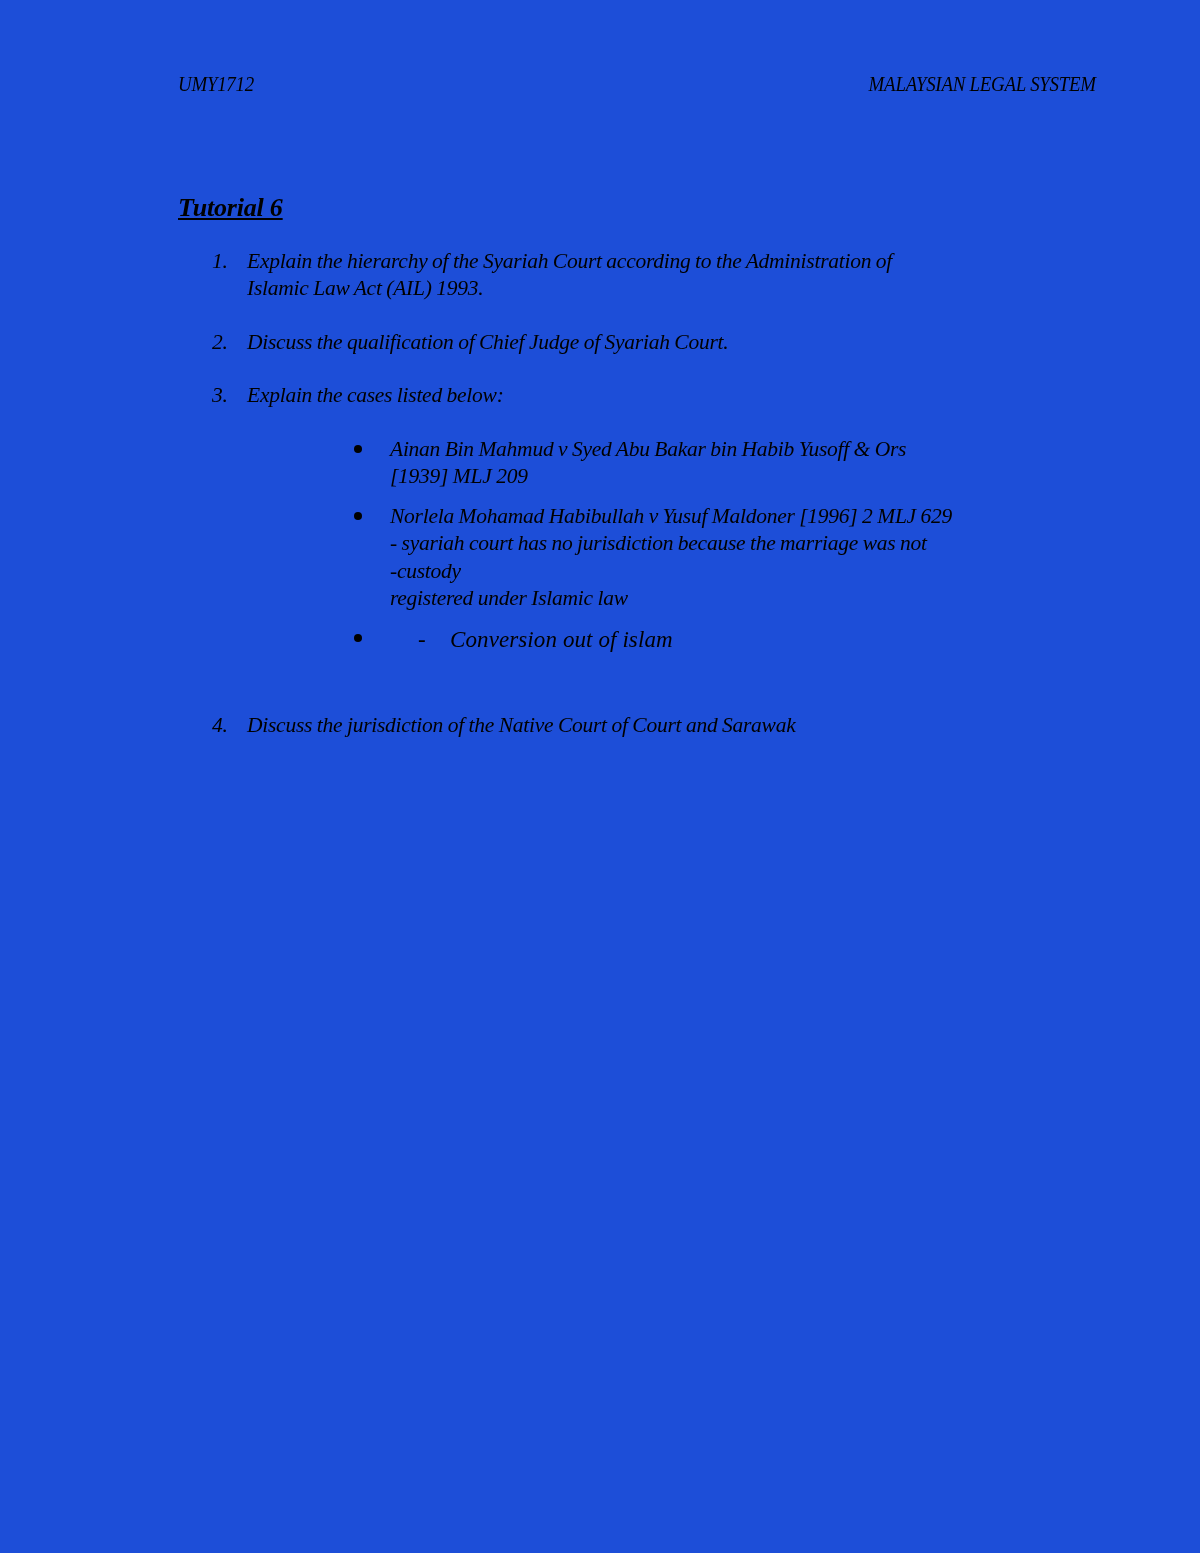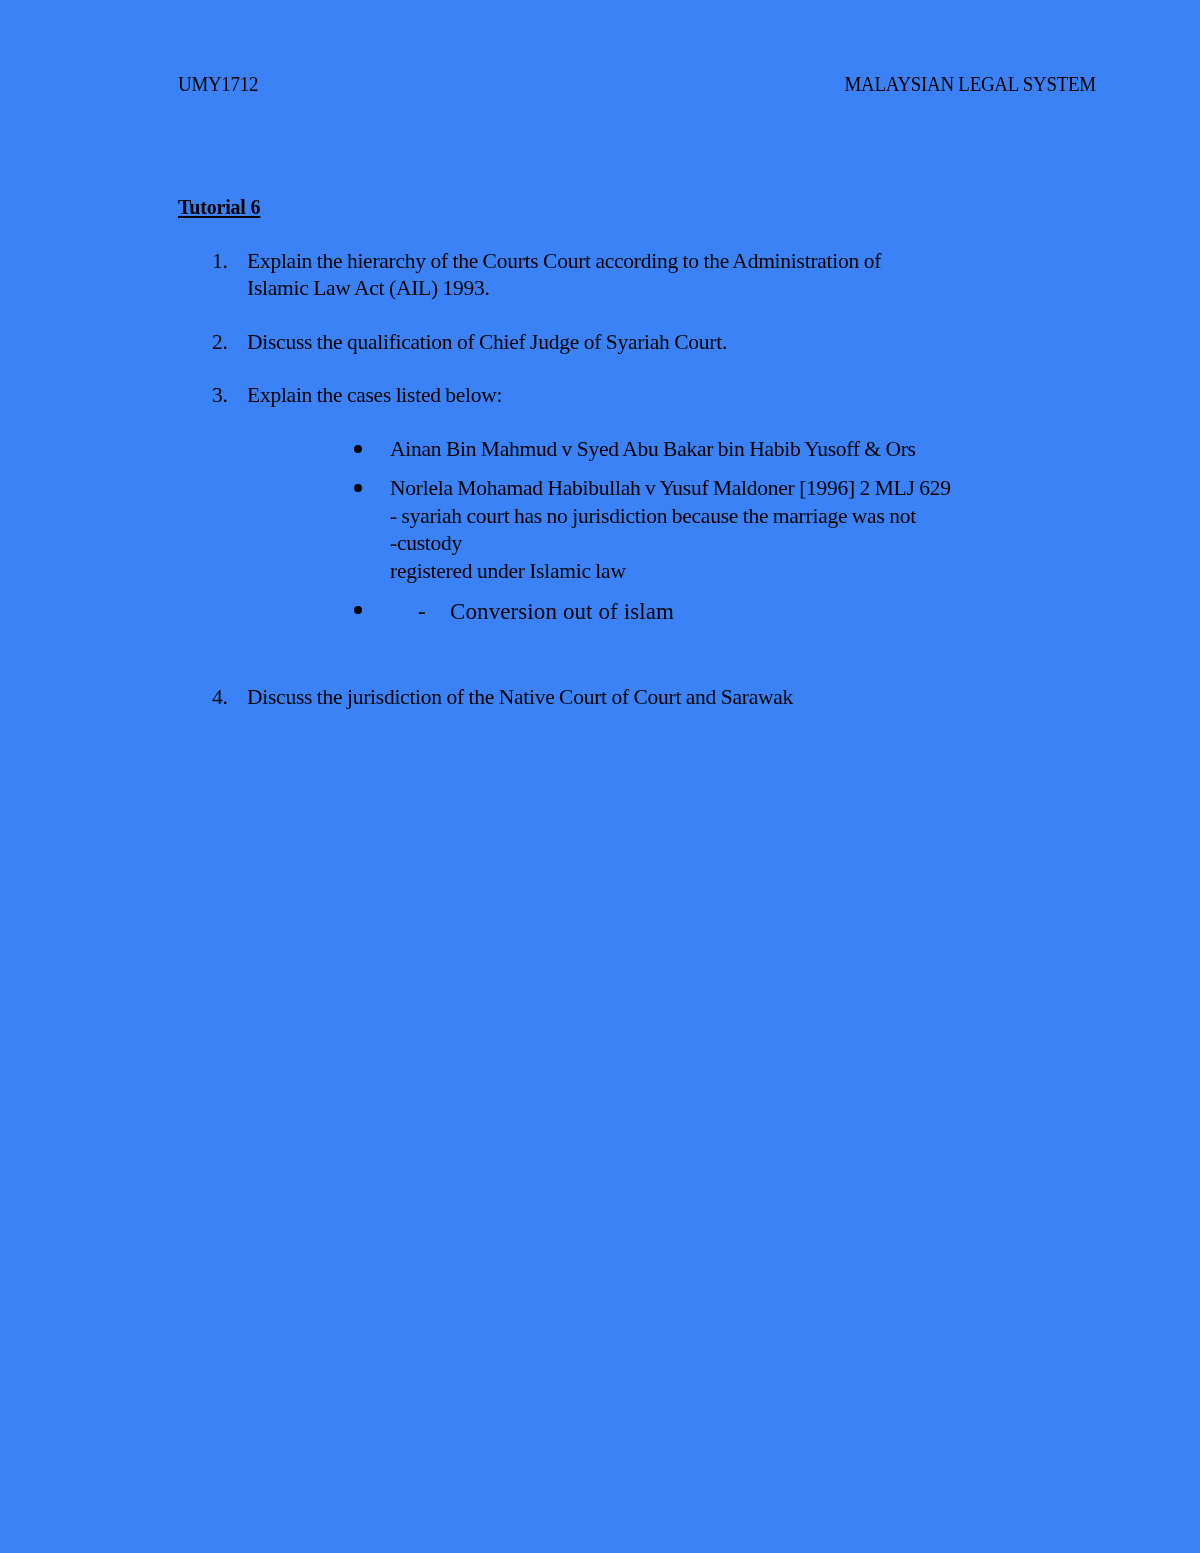--- a/index.html
+++ b/index.html
@@ -6,25 +6,26 @@
   html, body {
     margin: 0;
     padding: 0;
     background: #ffffff;
   }
 
   .page {
     position: relative;
     width: 1200px;
     height: 1553px;
-    background: #3b82f6;
+    background: #1d4ed8;
     margin: 0 auto;
     overflow: hidden;
     font-family: "Liberation Serif", "DejaVu Serif", serif;
     color: #000000;
+    font-style: italic;
     -webkit-font-smoothing: none;
   }
 
   
   .doc-header {
     position: absolute;
     left: 178px;
     top: 70px;
     width: 918px;
     height: 28px;
@@ -43,21 +44,21 @@
 
   
   .body-block {
     position: absolute;
     left: 178px;
     top: 194px;
     width: 940px;
   }
 
   .title-line {
-    font-size: 20px;
+    font-size: 26px;
     line-height: 27.5px;
     font-weight: bold;
     letter-spacing: -0.2px;
     white-space: nowrap;
   }
   .title-line.underlined {
     text-decoration: underline;
     text-underline-offset: 2px;
     display: inline-block;
   }
@@ -150,21 +151,21 @@
 
     <div class="title-row">
       <span class="title-line underlined">Tutorial 6</span>
     </div>
 
 
     <ol class="num-list">
       <li class="num-item">
         <span class="num-marker">1.</span>
         <div class="para">
-          <span class="ln">Explain the hierarchy of the Courts Court according to the Administration of</span>
+          <span class="ln">Explain the hierarchy of the Syariah Court according to the Administration of</span>
           <span class="ln">Islamic Law Act (AIL) 1993.</span>
         </div>
       </li>
 
       <li class="num-item">
         <span class="num-marker">2.</span>
         <div class="para">
           <span class="ln">Discuss the qualification of Chief Judge of Syariah Court.</span>
         </div>
       </li>
@@ -176,20 +177,21 @@
         </div>
       </li>
     </ol>
 
     <ul class="bullet-list">
 
       <li class="bullet-item">
         <span class="bullet-dot"></span>
         <div class="para">
           <span class="ln">Ainan Bin Mahmud v Syed Abu Bakar bin Habib Yusoff &amp; Ors</span>
+          <span class="ln">[1939] MLJ 209</span>
         </div>
       </li>
 
       <li class="bullet-item">
         <span class="bullet-dot"></span>
         <div class="para">
           <span class="ln">Norlela Mohamad Habibullah v Yusuf Maldoner [1996] 2 MLJ 629</span>
           <span class="ln">- syariah court has no jurisdiction because the marriage was not</span>
           <span class="ln">-custody</span>
           <span class="ln">registered under Islamic law</span>

